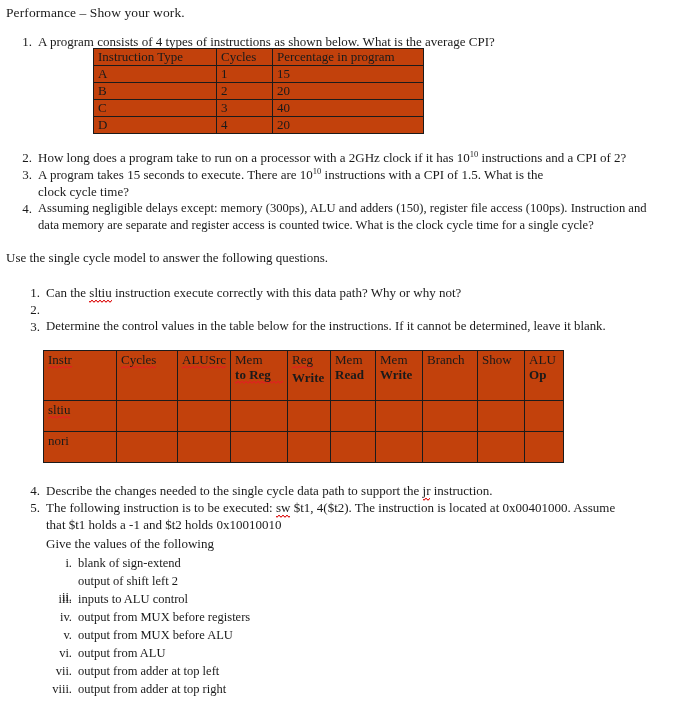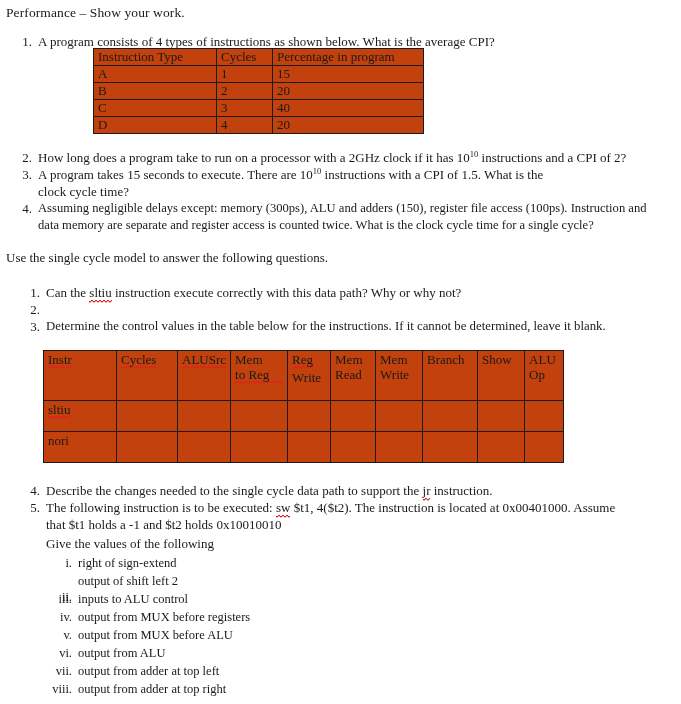--- a/index.html
+++ b/index.html
@@ -111,21 +111,21 @@
   #control-table .w-instr   { width: 64px; }
   #control-table .w-regdest { width: 52px; }
   #control-table .w-alusrc  { width: 38px; }
   #control-table .w-memtoreg{ width: 48px; }
   #control-table .w-regwrite{ width: 34px; }
   #control-table .w-memread { width: 36px; }
   #control-table .w-memwrite{ width: 38px; }
   #control-table .w-branch  { width: 46px; }
   #control-table .w-jump    { width: 38px; }
   #control-table .w-aluop   { width: 30px; }
-  .hdr-l2 { display: block; }
+  .hdr-l2 { display: block; font-weight: bold; }
 </style>
 </head>
 <body>
 
 <div class="page">
 
   <div class="abs title">Performance – Show your work.</div>
 
   <div class="num" style="left:14px; top:34px; width:18px;">1.</div>
   <div class="numtext" style="left:38px; top:34px;">A program consists of 4 types of instructions as shown below.  What is the average CPI?</div>
@@ -226,21 +226,21 @@
 
   <div class="num" style="left:22px; top:483px; width:18px;">4.</div>
   <div class="numtext" style="left:46px; top:483px;"><span>Describe the changes needed to the single cycle data path to support the </span><span class="sq">jr</span><span> instruction.</span></div>
 
   <div class="num" style="left:22px; top:500px; width:18px;">5.</div>
   <div class="numtext" style="left:46px; top:500px;"><span>The following instruction is to be executed: </span><span class="sq">sw</span><span> $t1, 4($t2).  The instruction is located at  0x00401000.  Assume</span></div>
   <div class="numtext" style="left:46px; top:517px;">that $t1 holds a -1 and $t2 holds 0x10010010</div>
   <div class="numtext" style="left:46px; top:536px;">Give the values of the following</div>
 
   <div class="roman" style="left:34px; top:556px; width:38px;">i.</div>
-  <div class="romantext" style="left:78px; top:556px;">right of sign-extend</div>
+  <div class="romantext" style="left:78px; top:556px;">blank of sign-extend</div>
 
   <div class="roman" style="left:34px; top:574px; width:38px;margin-top:16px;">ii.</div>
   <div class="romantext" style="left:78px; top:574px;">output of shift left 2</div>
 
   <div class="roman" style="left:34px; top:592px; width:38px;">iii.</div>
   <div class="romantext" style="left:78px; top:592px;">inputs to ALU control</div>
 
   <div class="roman" style="left:34px; top:610px; width:38px;">iv.</div>
   <div class="romantext" style="left:78px; top:610px;">output from MUX before registers</div>
 

